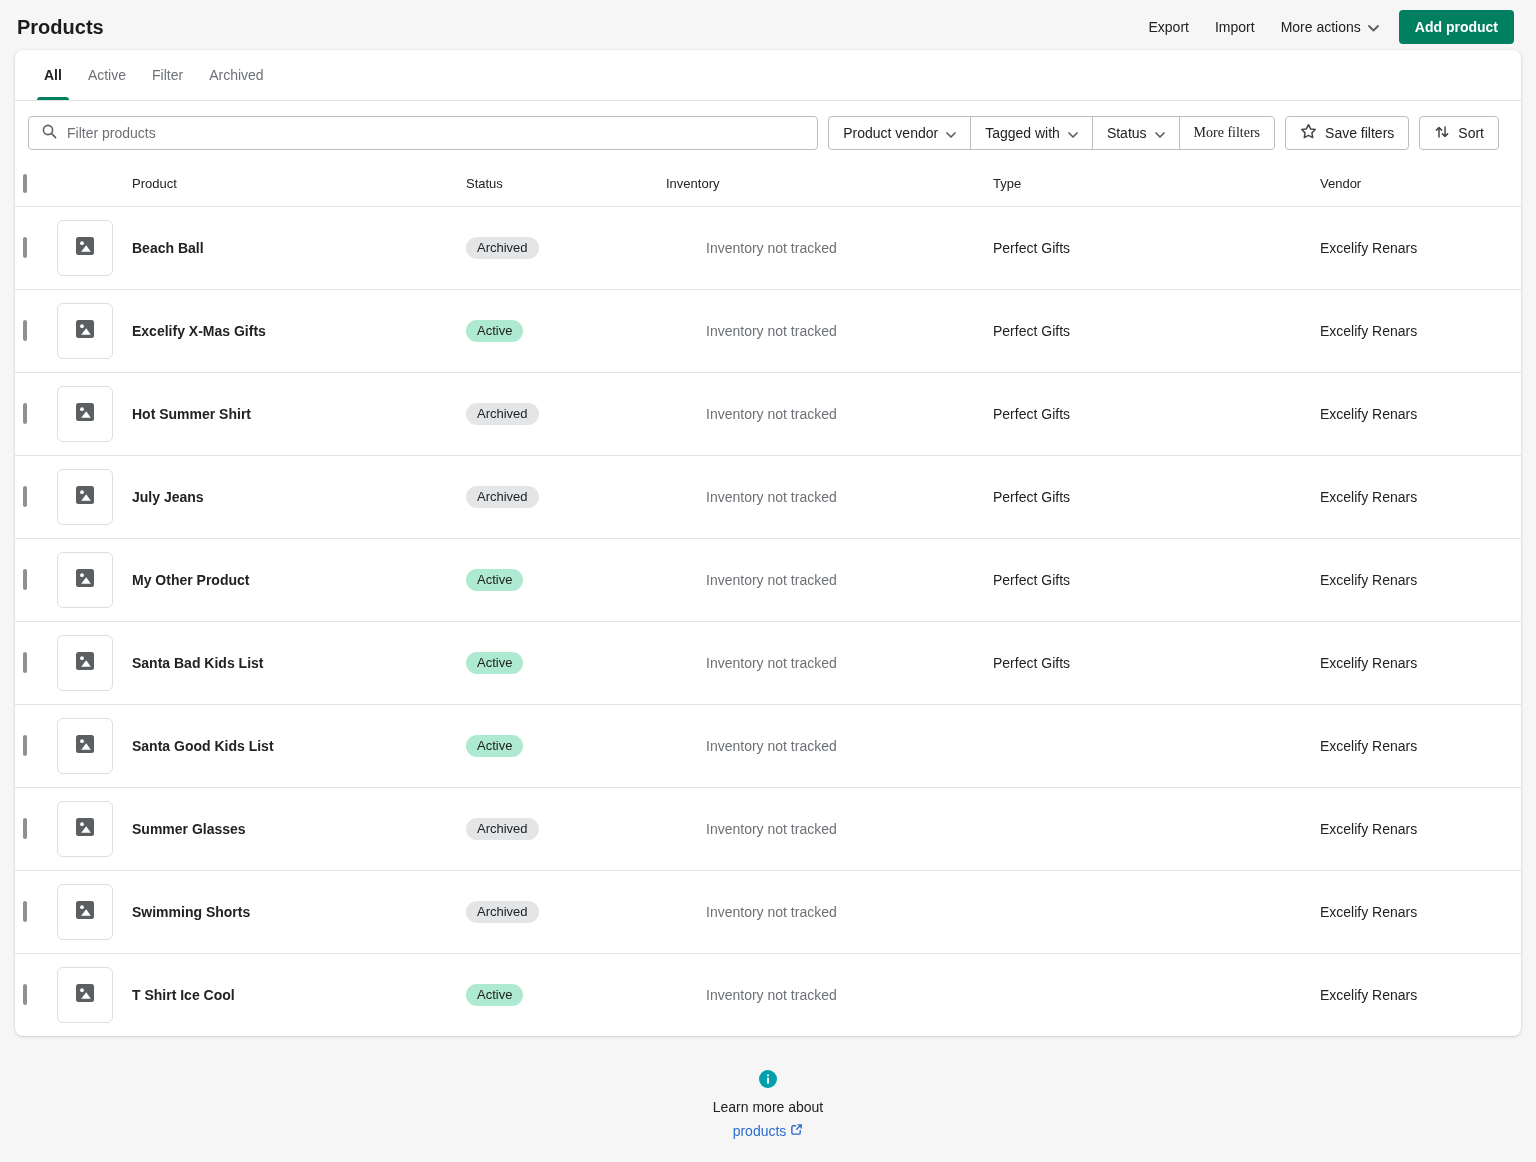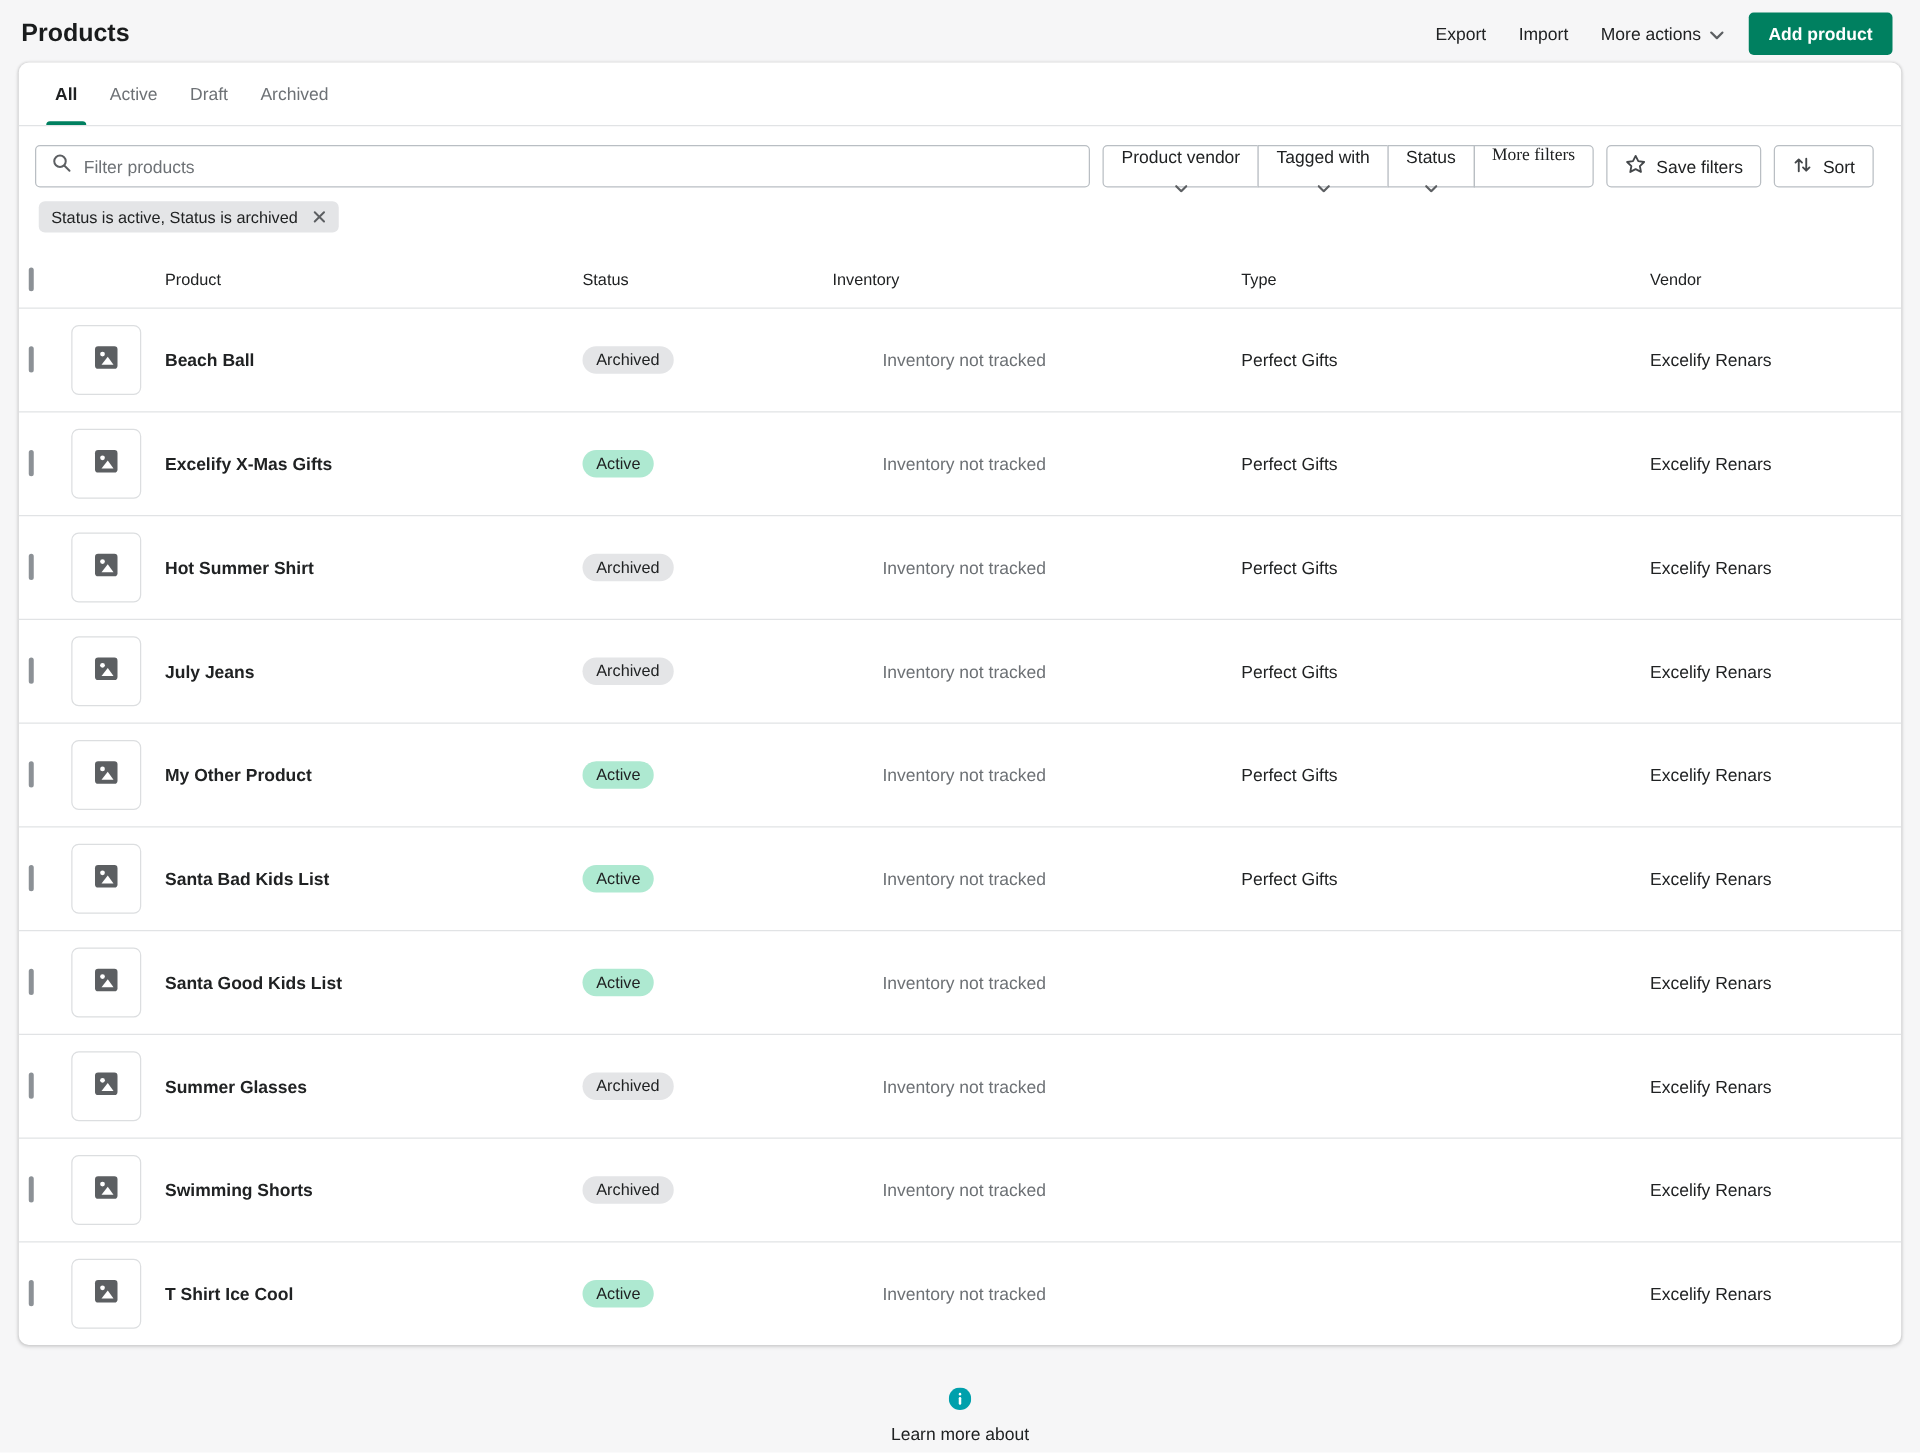--- a/index.html
+++ b/index.html
@@ -58,21 +58,21 @@
   .search-box input {
     border:none; outline:none; flex:1; font-size:14px; color:#202223; font-family:inherit; background:transparent;
   }
   .search-box input::placeholder { color:#6d7175; }
   .btn {
     height:34px; border:1px solid #b9bec3; background:#fff; cursor:pointer;
     border-radius:4px; font-size:14px; font-weight:500; color:#202223; padding:0 14px;
     display:inline-flex; align-items:center; gap:8px; white-space:nowrap; font-family:inherit;
   }
   .btn-group { display:inline-flex; }
-  .btn-group .btn { border-radius:0; margin-left:-1px;flex-direction:column; }
+  .btn-group .btn { border-radius:0; margin-left:-1px; }
   .btn-group .btn:first-child { border-radius:4px 0 0 4px; margin-left:0; }
   .btn-group .btn:last-child { border-radius:0 4px 4px 0;font-family:Liberation Serif, serif; }
 
   
   .chip-row { padding:1px 16px 14px; }
   .chip {
     display:inline-flex; align-items:center; gap:10px;
     background:#e4e5e7; border-radius:5px; padding:5px 8px 5px 10px;
     font-size:13px; color:#202223;
   }
@@ -132,21 +132,21 @@
     </button>
     <button class="primary-btn">Add product</button>
   </div>
 </div>
 
 <div class="card">
 
   <div class="tabs">
     <button class="tab active">All</button>
     <button class="tab">Active</button>
-    <button class="tab">Draft</button>
+    <button class="tab">Filter</button>
     <button class="tab">Archived</button>
   </div>
 
   <div class="filter-bar">
     <div class="search-box">
       <span>
         <svg width="17" height="17" viewBox="0 0 17 17">
             <circle cx="7" cy="7" r="4.6" fill="none" stroke="#5c5f62" stroke-width="1.6"></circle>
             <path d="M10.6 10.6L14.6 14.6" stroke="#5c5f62" stroke-width="1.6" stroke-linecap="round"></path>
           </svg>
@@ -197,30 +197,20 @@
       <span>
         <svg width="16" height="16" viewBox="0 0 16 16">
             <path d="M5 13V3.5M5 3.5L2.4 6.1M5 3.5l2.6 2.6" fill="none" stroke="#44474a" stroke-width="1.5" stroke-linecap="round" stroke-linejoin="round"></path>
             <path d="M11 3v9.5M11 12.5l-2.6-2.6M11 12.5l2.6-2.6" fill="none" stroke="#44474a" stroke-width="1.5" stroke-linecap="round" stroke-linejoin="round"></path>
           </svg>
       </span>
       <span>Sort</span>
     </button>
   </div>
 
-  <div class="chip-row">
-    <span class="chip">
-      <span>Status is active, Status is archived</span>
-      <button class="chip-x">
-        <svg width="13" height="13" viewBox="0 0 14 14">
-            <path d="M3 3l8 8M11 3l-8 8" stroke="#5c5f62" stroke-width="1.7" stroke-linecap="round"></path>
-          </svg>
-      </button>
-    </span>
-  </div>
 
   <div class="grid-row thead">
     <div><span class="checkbox"></span></div>
     <div></div>
     <div>Product</div>
     <div>Status</div>
     <div>Inventory</div>
     <div>Type</div>
     <div>Vendor</div>
   </div>

